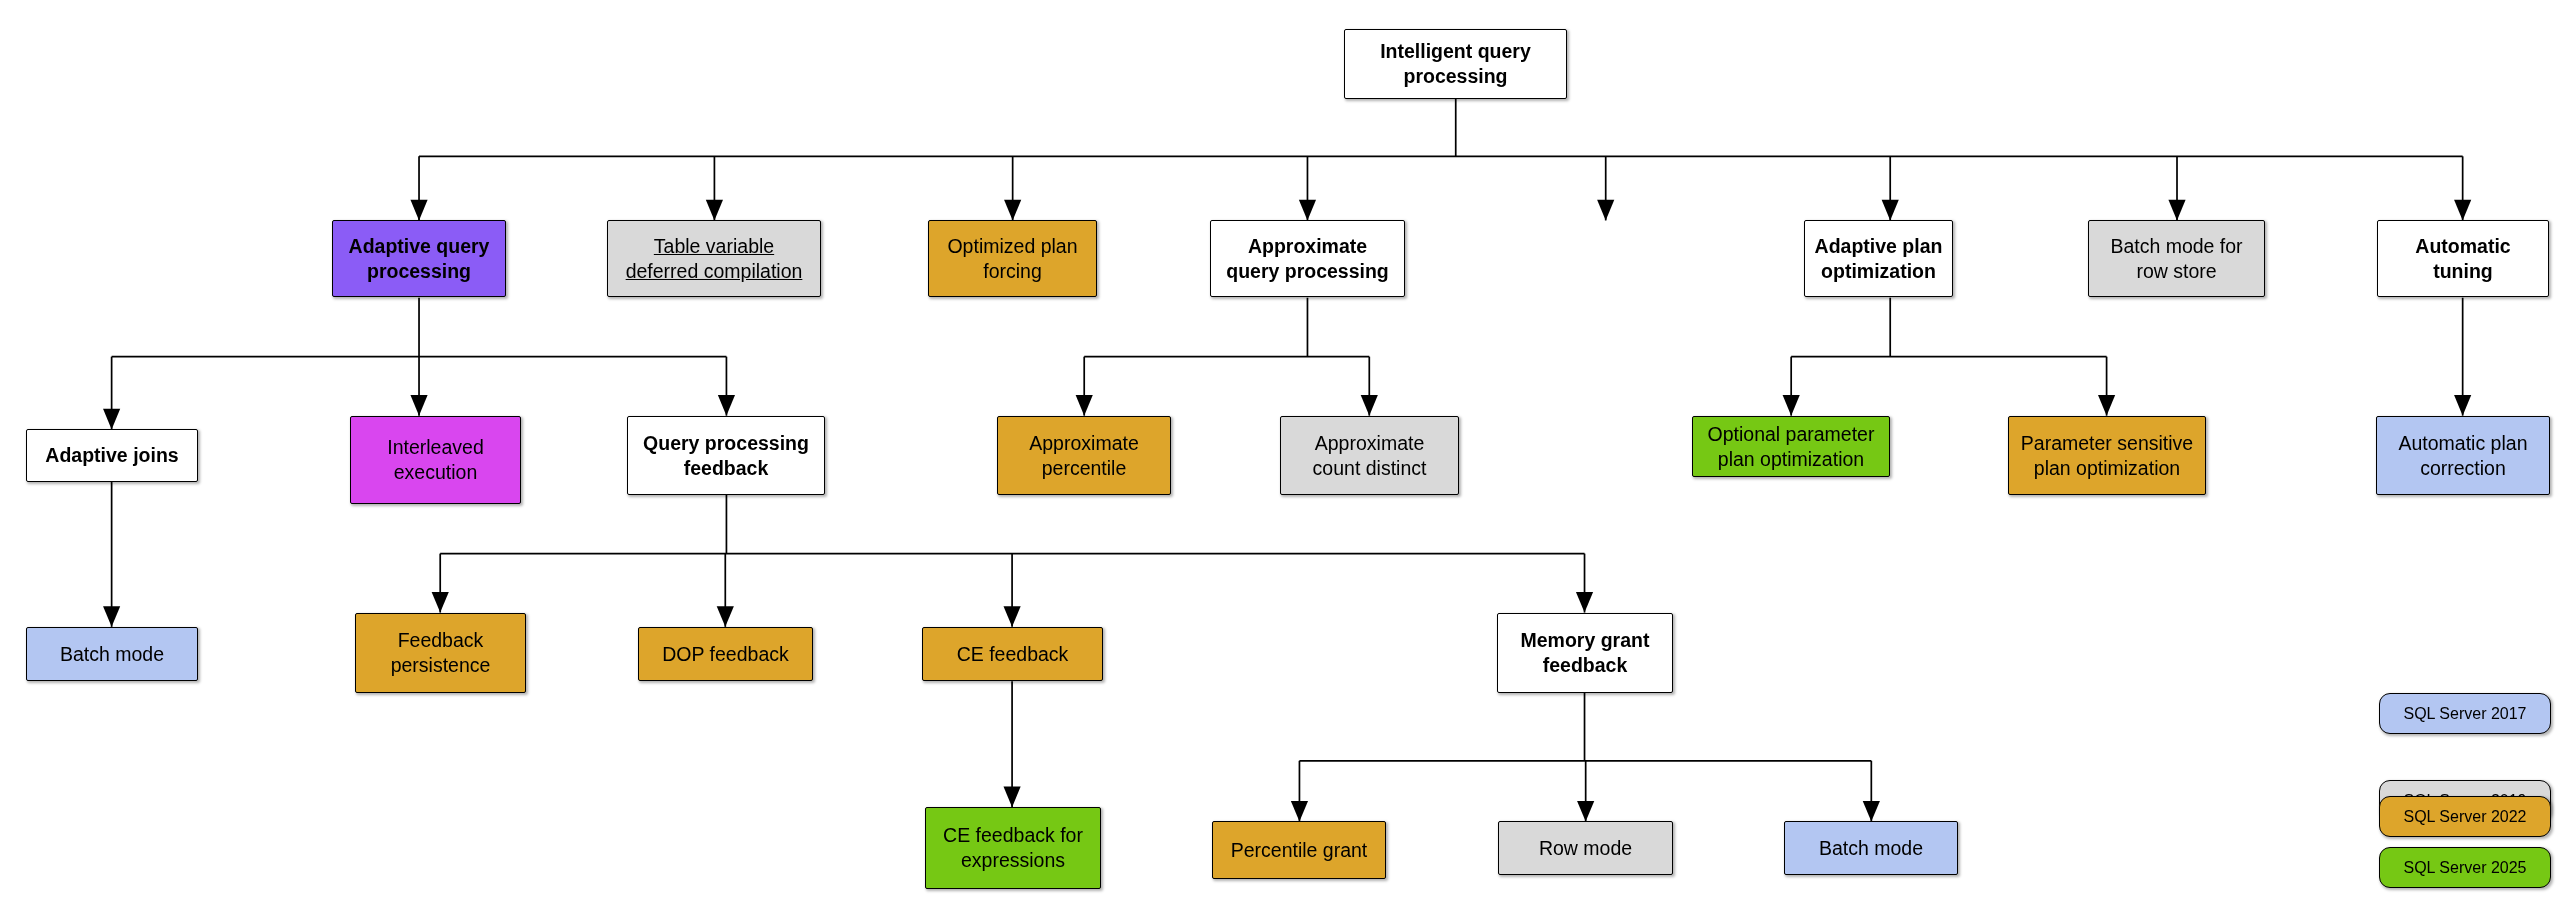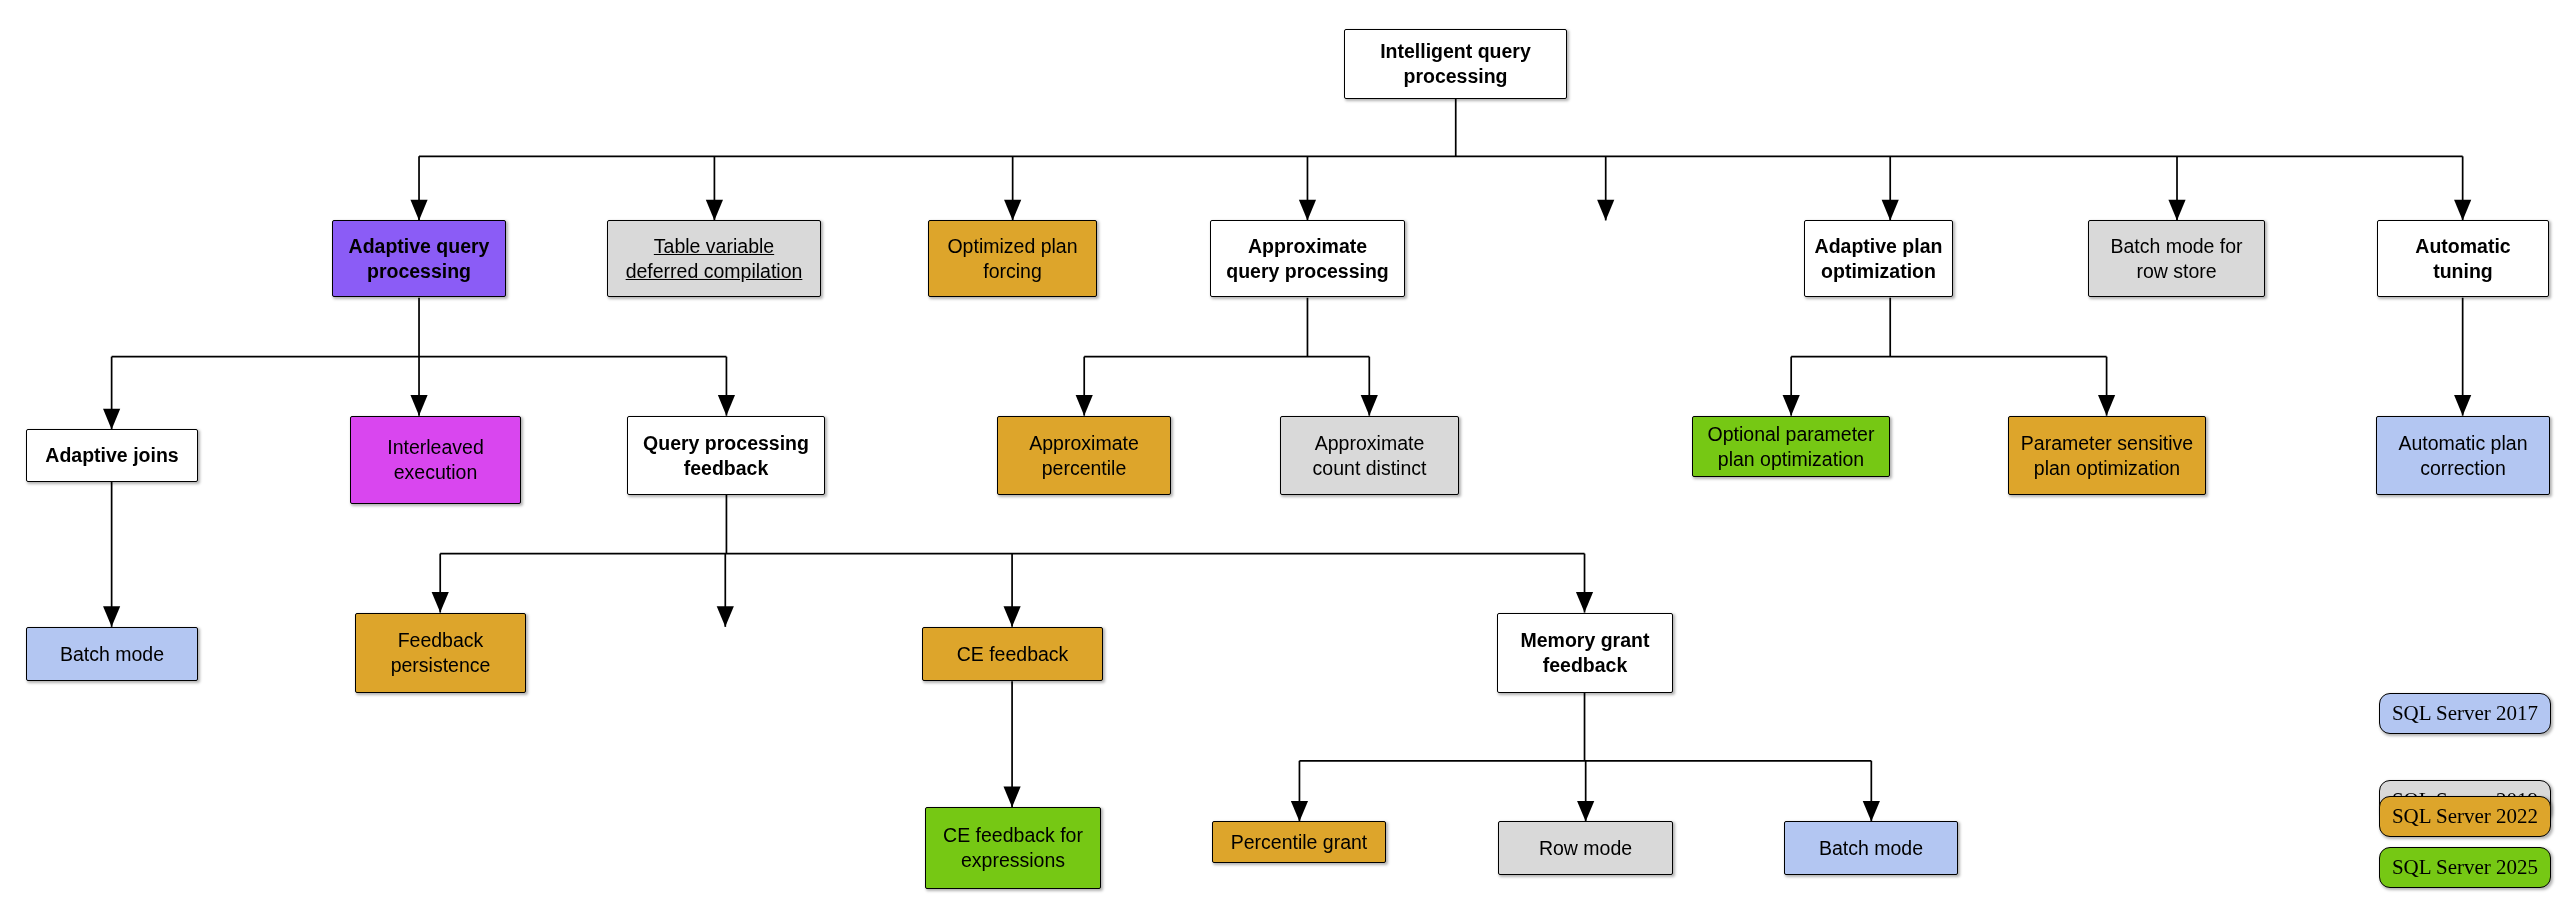--- a/index.html
+++ b/index.html
@@ -32,24 +32,23 @@
   .node.bold { font-weight: 700; }
   .legend-pill {
     position: absolute;
     box-sizing: border-box;
     border: 1.7px solid #000000;
     border-radius: 11px;
     display: flex;
     align-items: center;
     justify-content: center;
     text-align: center;
-    font-size: 21px;
+    font-size: 16px;
     color: #000000;
     box-shadow: 1.1px 1.7px 2.9px rgba(0,0,0,0.30);
-    font-family: Liberation Serif, serif;
   }
 </style>
 </head>
 <body>
 
 <div id="canvas">
   <svg id="connectors" width="2576" height="916" viewBox="0 0 4500 1600">
       <line x1="2543" y1="172" x2="2543" y2="273" stroke="#000000" stroke-width="3"></line>
       <line x1="732" y1="273" x2="4302" y2="273" stroke="#000000" stroke-width="3"></line>
       <line x1="732" y1="273" x2="732" y2="385" stroke="#000000" stroke-width="3"></line>
@@ -140,26 +139,27 @@
 count distinct</div>
     <div class="node" style="left: 1692px; top: 416px; width: 198px; height: 61px; background: rgb(118, 200, 20);">Optional parameter
 plan optimization</div>
     <div class="node" style="left: 2008px; top: 416px; width: 198px; height: 79px; background: rgb(221, 165, 43);">Parameter sensitive
 plan optimization</div>
     <div class="node" style="left: 2376px; top: 416px; width: 174px; height: 79px; background: rgb(179, 198, 242);">Automatic plan
 correction</div>
     <div class="node" style="left: 26px; top: 627px; width: 172px; height: 54px; background: rgb(179, 198, 242);">Batch mode</div>
     <div class="node" style="left: 355px; top: 613px; width: 171px; height: 80px; background: rgb(221, 165, 43);">Feedback
 persistence</div>
+    <div class="node" style="left: 638px; top: 627px; width: 175px; height: 54px; background: rgb(221, 165, 43);">DOP feedback</div>
     <div class="node" style="left: 922px; top: 627px; width: 181px; height: 54px; background: rgb(221, 165, 43);">CE feedback</div>
     <div class="node bold" style="left: 1497px; top: 613px; width: 176px; height: 80px; background: rgb(255, 255, 255);">Memory grant
 feedback</div>
     <div class="node" style="left: 925px; top: 807px; width: 176px; height: 82px; background: rgb(118, 200, 20);">CE feedback for
 expressions</div>
-    <div class="node" style="left: 1212px; top: 821px; width: 174px; height: 42px; background: rgb(221, 165, 43);">Percentile grant</div>
+    <div class="node" style="left: 1212px; top: 821px; width: 174px; height: 58px; background: rgb(221, 165, 43);">Percentile grant</div>
     <div class="node" style="left: 1498px; top: 821px; width: 175px; height: 54px; background: rgb(217, 217, 217);">Row mode</div>
     <div class="node" style="left: 1784px; top: 821px; width: 174px; height: 54px; background: rgb(179, 198, 242);">Batch mode</div>
     <div class="legend-pill" style="left: 2379px; top: 693px; width: 172px; height: 41px; background: rgb(179, 198, 242);">SQL Server 2017</div>
     <div class="legend-pill" style="left: 2379px; top: 780px; width: 172px; height: 41px; background: rgb(217, 217, 217);">SQL Server 2019</div>
     <div class="legend-pill" style="left: 2379px; top: 796px; width: 172px; height: 41px; background: rgb(221, 165, 43);">SQL Server 2022</div>
     <div class="legend-pill" style="left: 2379px; top: 847px; width: 172px; height: 41px; background: rgb(118, 200, 20);">SQL Server 2025</div>
   </div>
 
 
 </body></html>

